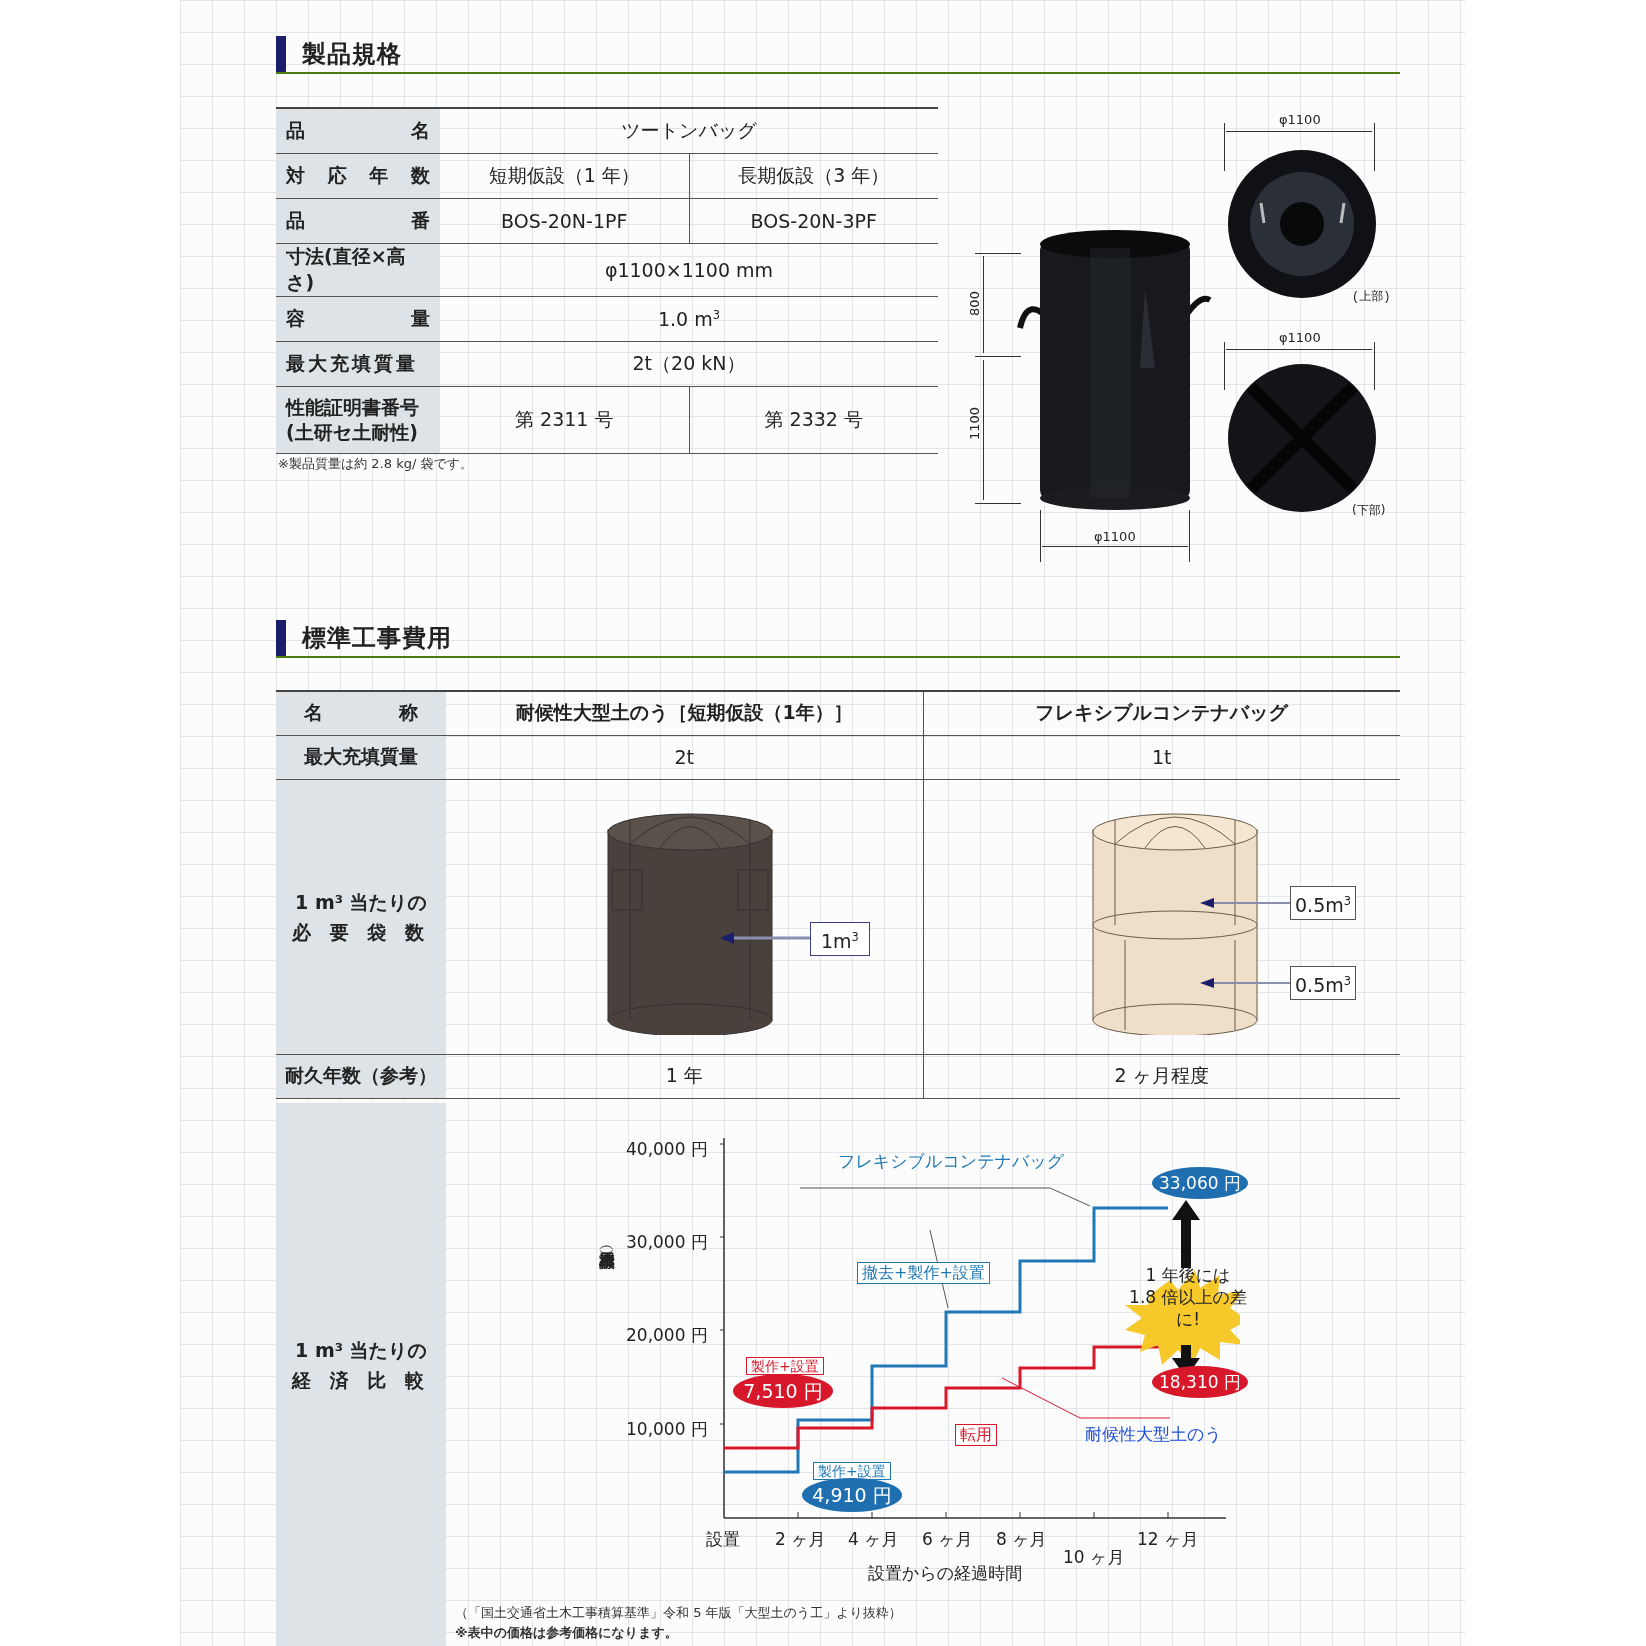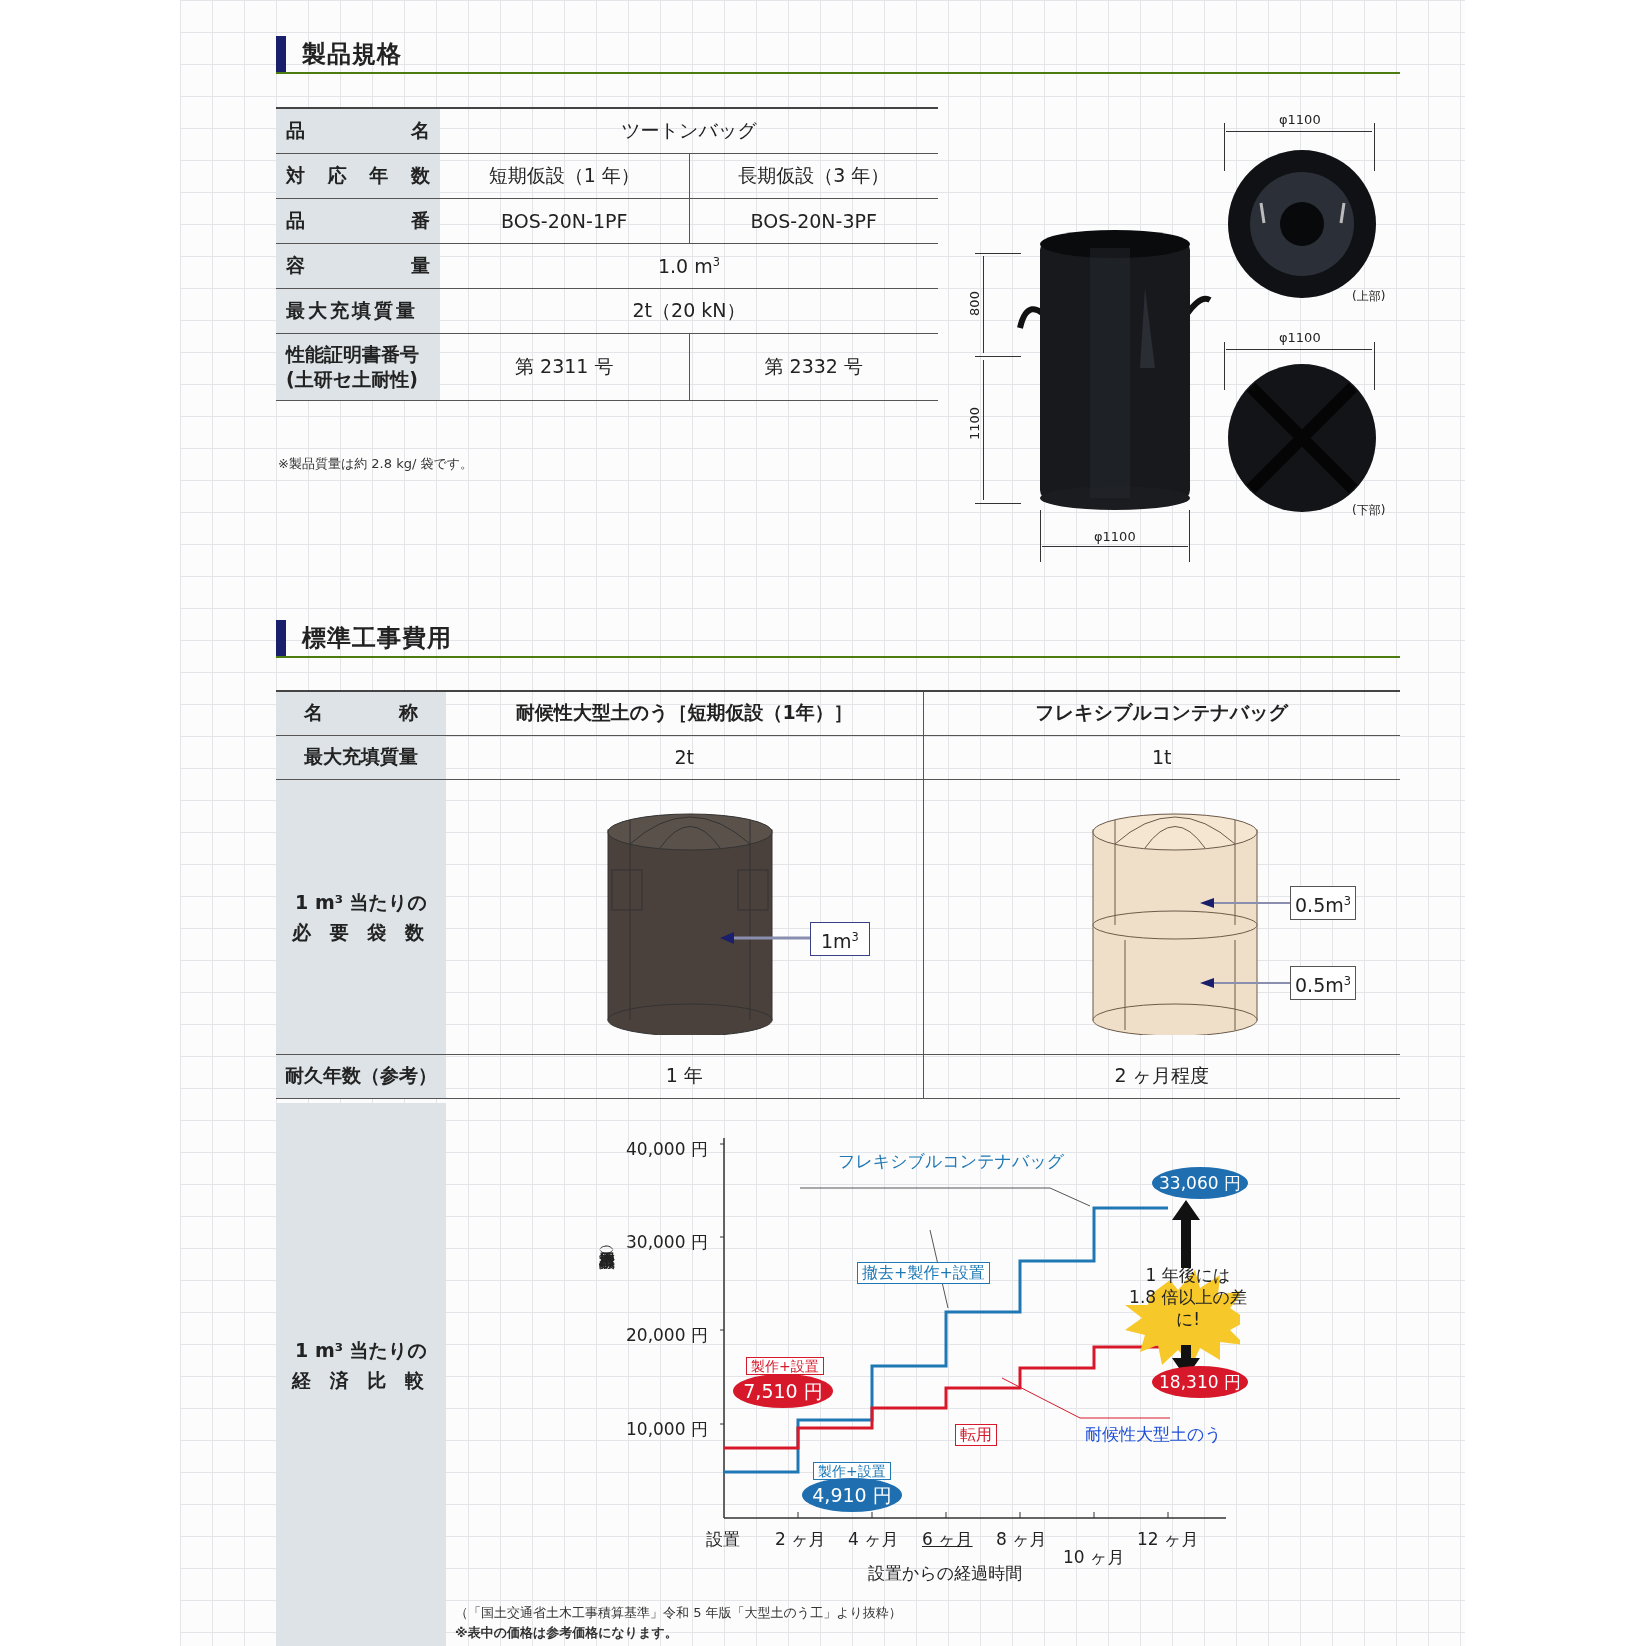--- a/index.html
+++ b/index.html
@@ -90,20 +90,24 @@
     <td class="lbl">
           <div class="jlabel">
             <span>品</span>
             <span>番</span>
           </div>
         </td>
     <td>BOS-20N-1PF</td>
     <td class="vsep">BOS-20N-3PF</td>
   </tr>
   <tr>
+    <td class="lbl">寸法(直径×高さ)</td>
+    <td colspan="2">φ1100×1100 mm</td>
+  </tr>
+  <tr>
     <td class="lbl">
           <div class="jlabel">
             <span>容</span>
             <span>量</span>
           </div>
         </td>
     <td colspan="2"><span>1.0 m</span><sup>3</sup></td>
   </tr>
   <tr>
     <td class="lbl" style="letter-spacing:3px;">最大充填質量</td>
@@ -148,21 +152,21 @@
   <div class="vline" style="left:1374px; top:123px; height:48px;"></div>
   <div class="hline" style="left:1226px; top:131px; width:146px;"></div>
   <div class="dim" style="left:1279px; top:112px;">φ1100</div>
   <svg class="abs" style="left:1226px; top:148px;" width="152" height="152">
     <circle cx="76" cy="76" r="74" fill="#101114"></circle>
     <circle cx="76" cy="76" r="52" fill="#2b2f37"></circle>
     <circle cx="76" cy="76" r="22" fill="#08090b"></circle>
     <line x1="35" y1="55" x2="38" y2="75" stroke="#bbb" stroke-width="3"></line>
     <line x1="118" y1="55" x2="115" y2="75" stroke="#bbb" stroke-width="3"></line>
   </svg>
-  <div class="dim" style="left:1352px; top:288px; font-size:12px;">(上部)</div>
+  <div class="dim" style="left:1352px; top:288px; font-size:12px;font-family:Liberation Mono, monospace;">(上部)</div>
 
   <div class="vline" style="left:1224px; top:342px; height:48px;"></div>
   <div class="vline" style="left:1374px; top:342px; height:48px;"></div>
   <div class="hline" style="left:1226px; top:349px; width:146px;"></div>
   <div class="dim" style="left:1279px; top:330px;">φ1100</div>
   <svg class="abs" style="left:1226px; top:362px;" width="152" height="152">
     <circle cx="76" cy="76" r="74" fill="#131417"></circle>
     <line x1="25" y1="25" x2="127" y2="127" stroke="#050506" stroke-width="12"></line>
     <line x1="127" y1="25" x2="25" y2="127" stroke="#050506" stroke-width="12"></line>
   </svg>
@@ -296,21 +300,21 @@
   <div class="chart-label" style="left:626px; top:1138px;">40,000 円</div>
   <div class="chart-label" style="left:626px; top:1231px;">30,000 円</div>
   <div class="chart-label" style="left:626px; top:1324px;">20,000 円</div>
   <div class="chart-label" style="left:626px; top:1418px;">10,000 円</div>
 
   <div class="chart-label" style="left:596px; top:1240px; writing-mode:vertical-rl; font-size:16px;">標準工事費用（累計）</div>
 
   <div class="chart-label" style="left:706px; top:1528px;">設置</div>
   <div class="chart-label" style="left:775px; top:1528px;">2 ヶ月</div>
   <div class="chart-label" style="left:848px; top:1528px;">4 ヶ月</div>
-  <div class="chart-label" style="left:922px; top:1528px;text-decoration:underline;">6 ヶ月</div>
+  <div class="chart-label" style="left:922px; top:1528px;">6 ヶ月</div>
   <div class="chart-label" style="left:996px; top:1528px;">8 ヶ月</div>
   <div class="chart-label" style="left:1063px; top:1528px;margin-top:18px;">10 ヶ月</div>
   <div class="chart-label" style="left:1137px; top:1528px;">12 ヶ月</div>
   <div class="chart-label" style="left:868px; top:1562px;">設置からの経過時間</div>
 
   <div class="chart-label" style="left:838px; top:1150px; color:#1f78b4;">フレキシブルコンテナバッグ</div>
   <div class="chart-label" style="left:1085px; top:1423px; color:#1d4ed8;">耐候性大型土のう</div>
 
   <div class="bubble" style="left:1152px; top:1167px; width:96px; height:32px; line-height:32px; background:#1f6fb0; font-size:17px;">33,060 円</div>
   <div class="bubble" style="left:1152px; top:1366px; width:96px; height:32px; line-height:32px; background:#d7182a; font-size:17px;">18,310 円</div>

